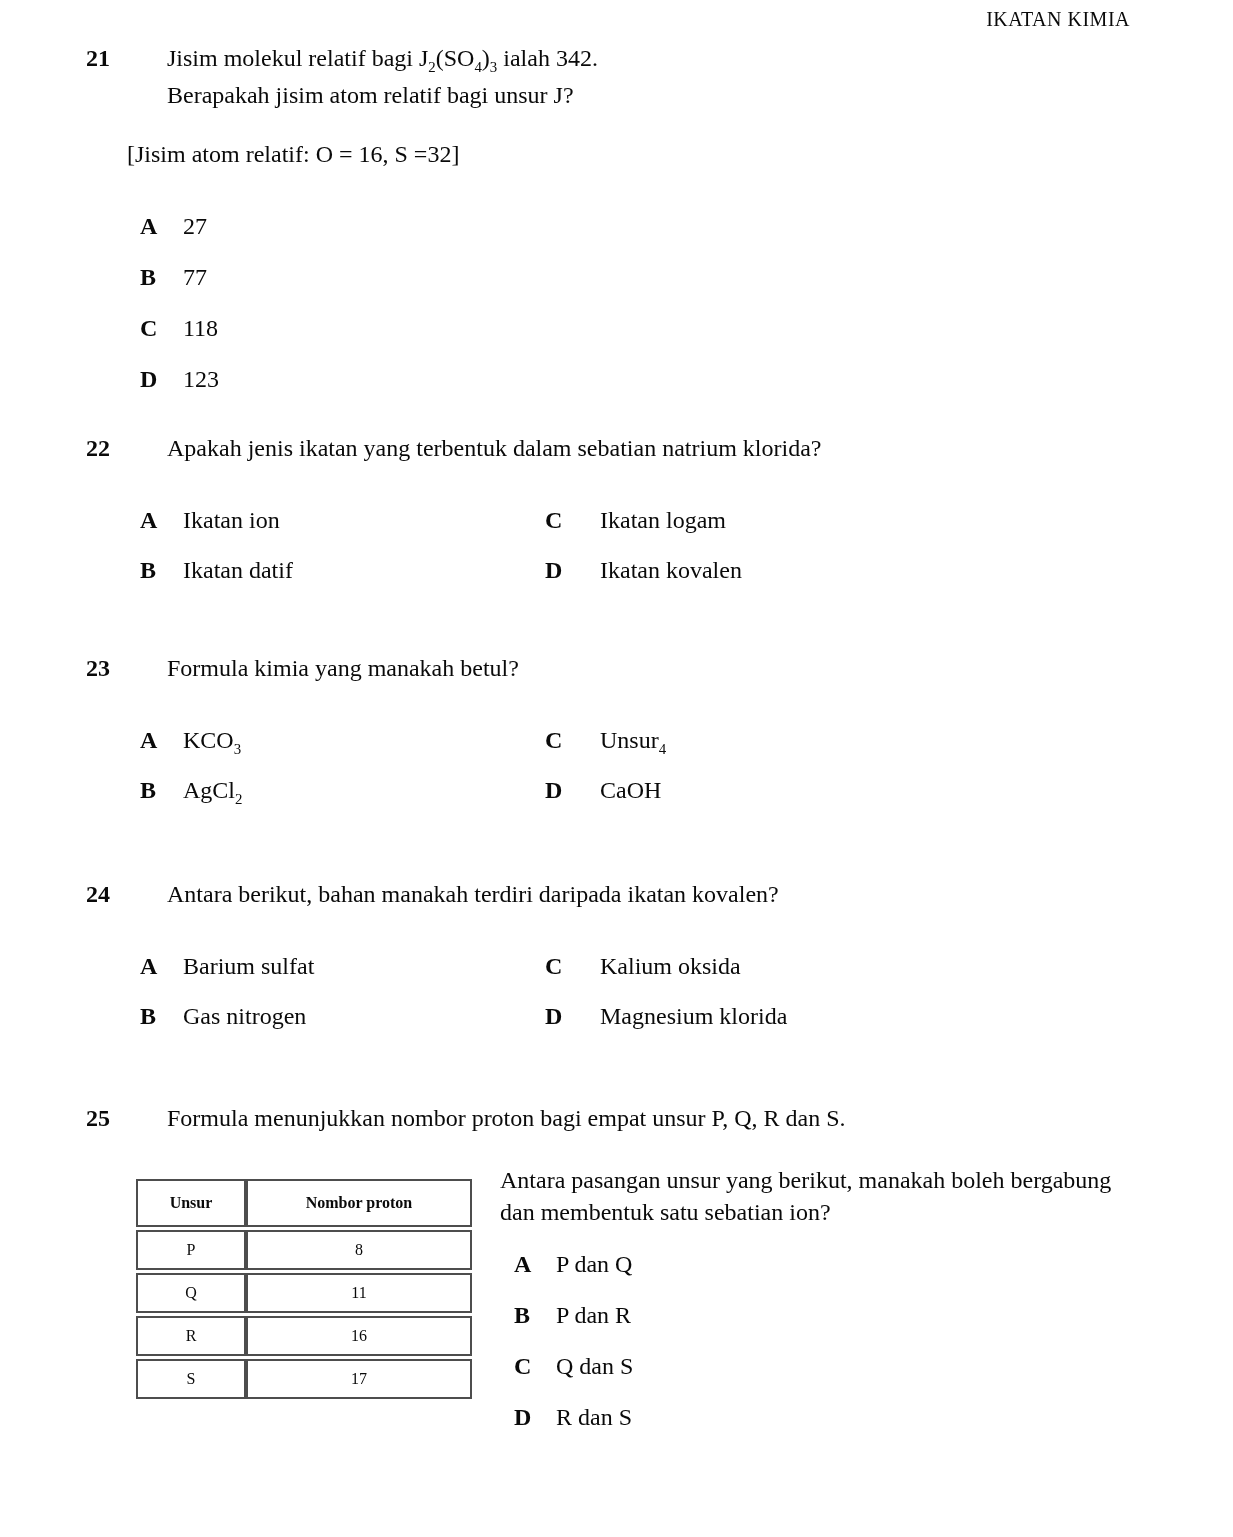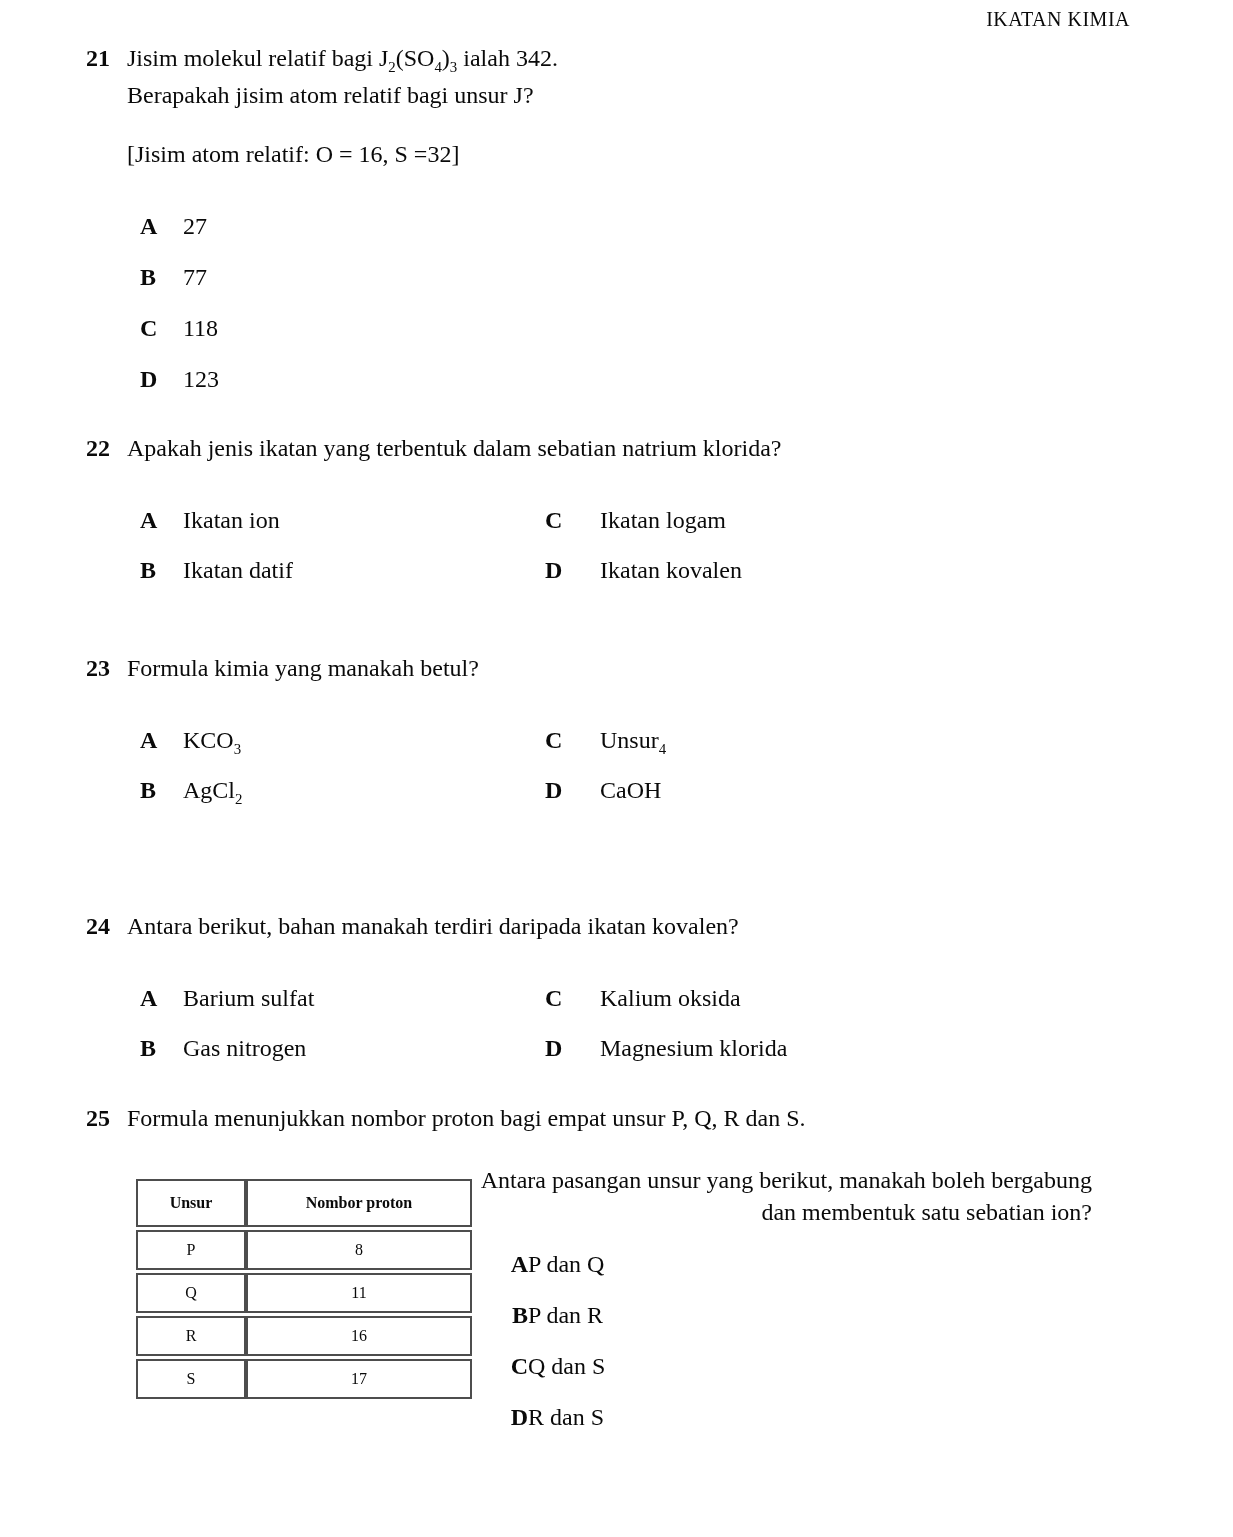--- a/index.html
+++ b/index.html
@@ -26,20 +26,21 @@
     white-space: nowrap;
   }
   .question {
     position: absolute;
     left: 86px;
     right: 40px;
   }
   .q-row {
     display: flex;
     align-items: flex-start;
+    gap: 40px;
   }
   .q-num {
     font-weight: bold;
     width: 41px;
     flex: 0 0 41px;
     line-height: 37px;
   }
   .q-body {
     flex: 1;
     line-height: 37px;
@@ -108,22 +109,22 @@
   table.proton-table th {
     font-weight: bold;
     padding: 7px 0;
     line-height: 30px;
   }
   table.proton-table td {
     padding: 3px 0;
     line-height: 30px;
   }
   .q25-right {
+    margin-left: 28px;
     width: 620px;
-    text-align: right;
   }
   .q25-prompt {
     line-height: 32px;
   }
   .q25-opts {
     margin-top: 8px;
     padding-left: 14px;
   }
   .q25-opts .opt-row {
     display: flex;
@@ -131,21 +132,21 @@
     margin-top: 22px;
   }
   .q25-opts .opt-letter {
     width: 42px;
     flex: 0 0 42px;
   }
   
   #q21 { top: 40px; }
   #q22 { top: 430px; }
   #q23 { top: 650px; }
-  #q24 { top: 908px; }
+  #q24 { top: 876px; }
   #q25 { top: 1100px; }
 </style>
 </head>
 <body>
 
 <div class="page">
 
   <div class="doc-header">IKATAN KIMIA</div>
 
   <div class="question" id="q21">

